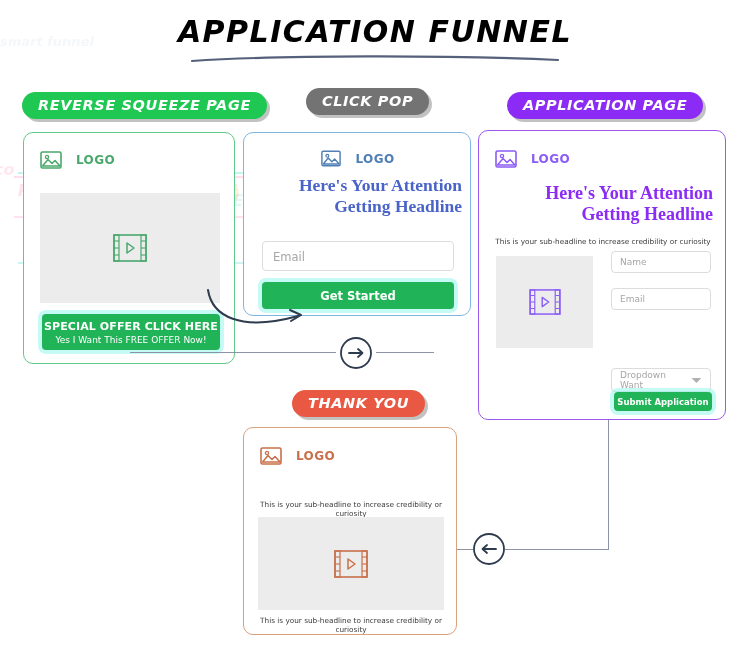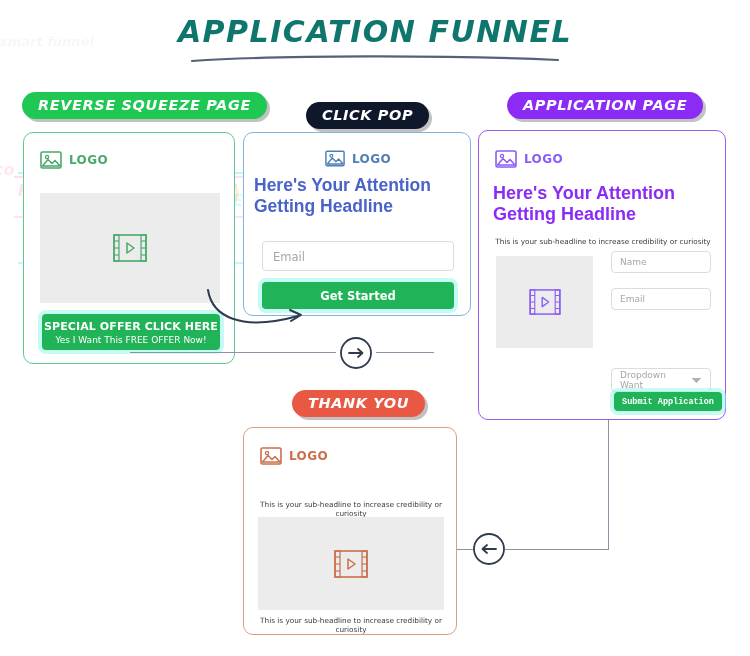--- a/index.html
+++ b/index.html
@@ -11,62 +11,62 @@
   }
   #root { position: relative; width: 750px; height: 656px; }
 
   
   .page-title {
     position: absolute; left: 0; top: 14px; width: 750px;
     text-align: center;
     font-family: "DejaVu Sans", sans-serif;
     font-size: 30px; font-weight: 700; font-style: italic;
     letter-spacing: 1.5px;
-    color: #0f766e;
+    color: #000000;
   }
   .title-underline {
     position: absolute; left: 190px; top: 54px; width: 370px; height: 10px;
   }
 
   
   .pill {
     position: absolute;
     height: 27px; line-height: 27px;
     border-radius: 14px;
     color: #ffffff;
     font-family: "DejaVu Sans", sans-serif;
     font-style: italic; font-weight: 700;
     font-size: 14.5px; letter-spacing: 0.6px;
     text-align: center;
     white-space: nowrap;
     padding: 0 16px;
   }
   .pill-reverse { left: 22px;  top: 92px; background: #1ec853; box-shadow: 3px 3px 0 rgba(120,120,120,.45); }
-  .pill-clickpop{ left: 306px; top: 102px; background: #0f172a; box-shadow: 3px 3px 0 rgba(120,120,120,.45); }
+  .pill-clickpop{ left: 306px; top: 88px; background: #737373; box-shadow: 3px 3px 0 rgba(120,120,120,.45); }
   .pill-apppage { left: 507px; top: 92px; background: #8b2bf5; box-shadow: 3px 3px 0 rgba(120,120,120,.45); }
   .pill-thankyou{ left: 292px; top: 390px; background: #e85842; box-shadow: 3px 3px 0 rgba(120,120,120,.45); }
 
   
   .card { position: absolute; background: #fff; border-radius: 10px; }
   .card-reverse  { left: 23px;  top: 132px; width: 212px; height: 232px; border: 1.5px solid #62c98d; }
   .card-clickpop { left: 243px; top: 132px; width: 228px; height: 184px; border: 1.5px solid #7fb6e0; }
   .card-apppage  { left: 478px; top: 130px; width: 248px; height: 290px; border: 1.5px solid #9b59f0; }
   .card-thankyou { left: 243px; top: 427px; width: 214px; height: 208px; border: 1.5px solid #d9a07e; }
 
   
-  .logo-row { display: flex; align-items: center; gap: 7px; }
+  .logo-row { display: flex; align-items: center; gap: 14px; }
   .logo-text {
     font-family: "DejaVu Sans", sans-serif;
     font-weight: 700; font-size: 12px; letter-spacing: .4px;
   }
 
   
   .headline {
-    font-family: Liberation Sans, sans-serif;
-    font-weight: 700; text-align: left; line-height: 1.18;
+    font-family: Liberation Serif, serif;
+    font-weight: 700; text-align: right; line-height: 1.18;
   }
   .subhead {
     font-family: "DejaVu Sans", sans-serif;
     font-size: 7.3px; text-align: center; color: #3b3b3b;
   }
   .media-box { background: #ececec; display: flex; align-items: center; justify-content: center; }
 
   .field {
     background: #fff; border: 1px solid #dcdcdc; border-radius: 4px;
     display: flex; align-items: flex-start;
@@ -96,21 +96,21 @@
   
   .ap-logo   { position: absolute; left: 16px; top: 19px; color: #8b5cf6; }
   .ap-head   { position: absolute; left: 14px; top: 52px; width: 220px; font-size: 18px; color: #8b2bf5; }
   .ap-sub    { position: absolute; left: 10px; top: 106px; width: 228px; }
   .ap-media  { position: absolute; left: 17px; top: 125px; width: 97px; height: 92px; }
   .ap-f1     { position: absolute; left: 132px; top: 120px; width: 100px; height: 22px; padding: 5px 8px; font-size: 9px; }
   .ap-f2     { position: absolute; left: 132px; top: 157px; width: 100px; height: 22px; padding: 5px 8px; font-size: 9px; }
   .ap-f3     { position: absolute; left: 132px; top: 186px; width: 100px; height: 44px; padding: 5px 8px; font-size: 9px; }
   .ap-drop   { position: absolute; left: 132px; top: 359px; width: 100px; height: 24px; padding: 6px 8px; font-size: 9px;
                align-items: center; justify-content: space-between; }
-  .ap-btn    { position: absolute; left: 135px; top: 261px; width: 108px; height: 19px; background: #21b357; font-size: 8.5px; font-family: Liberation Mono, monospace; }
+  .ap-btn    { position: absolute; left: 135px; top: 261px; width: 98px; height: 19px; background: #21b357; font-size: 8.5px; }
 
   
   .ty-logo   { position: absolute; left: 16px; top: 19px; color: #c9704a; }
   .ty-head   { position: absolute; left: 8px; top: 53px; width: 198px; font-size: 10.5px; color: #c9704a; }
   .ty-sub1   { position: absolute; left: 8px; top: 72px; width: 198px; }
   .ty-media  { position: absolute; left: 14px; top: 89px; width: 186px; height: 93px; }
   .ty-sub2   { position: absolute; left: 8px; top: 188px; width: 198px; }
 
   
   .connector { position: absolute; }

